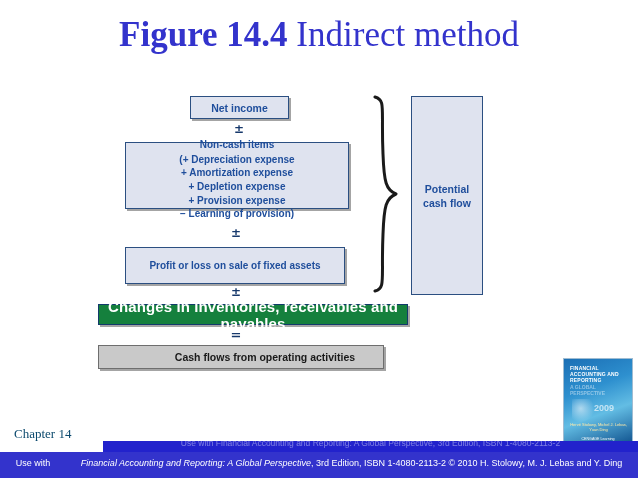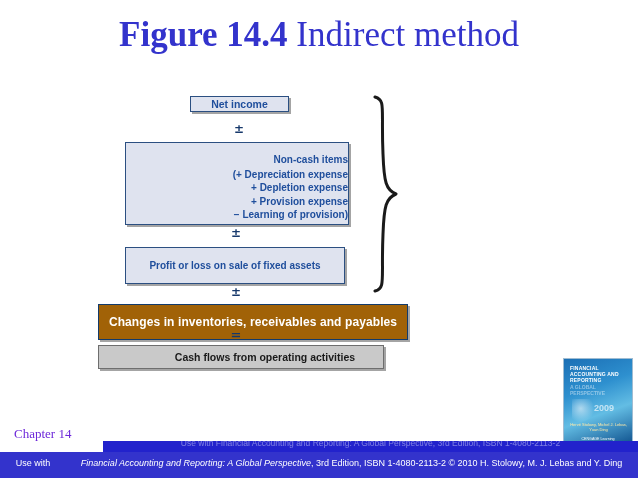--- a/index.html
+++ b/index.html
@@ -50,51 +50,50 @@
     text-align: center;
     display: flex;
     align-items: center;
     justify-content: center;
     flex-direction: column;
   }
 
   
   #box-net-income {
     left: 190px; top: 4px;
-    width: 99px; height: 16px;
+    width: 99px; height: 23px;
     font-size: 10.5px;
   }
 
   
   #box-noncash {
     left: 125px; top: 50px;
-    width: 224px; height: 83px;
+    width: 224px; height: 67px;
     font-size: 10px;
     line-height: 13.6px;
     padding-top: 8px;
-    align-items: flex-end;
   }
   #box-noncash .hdr { margin-bottom: 1px; }
 
   
   #box-profit {
     left: 125px; top: 155px;
     width: 220px; height: 37px;
     font-size: 10px;
     line-height: 13.6px;
   }
 
   
   #box-changes {
     left: 98px; top: 212px;
-    width: 310px; height: 36px;
-    background: #a16207;
+    width: 310px; height: 21px;
+    background: #15803d;
     border: 1px solid #123a6b;
     color: #ffffff;
-    font-size: 12px;
+    font-size: 15px;
     letter-spacing: .1px;
   }
 
   
   #box-cashflows {
     left: 98px; top: 253px;
     width: 286px; height: 24px;
     background: #c9c9c9;
     border: 1px solid #6e6e6e;
     color: #1a1a1a;
@@ -175,21 +174,21 @@
     width: 22px; height: 24px;
     background: radial-gradient(circle at 40% 40%, rgba(255,255,255,.55), rgba(255,255,255,0) 70%);
   }
 
   
   #chapter-label {
     position: absolute;
     left: 14px; top: 426px;
     font-family: "Liberation Serif", serif;
     font-size: 13px;
-    color: #6d28d9;
+    color: #0c4a6e;
   }
   #footer-bar-top {
     position: absolute;
     left: 103px; top: 441px;
     width: 535px; height: 13px;
     background: #2222cc;
     overflow: hidden;
   }
   #footer-ghost {
     position: absolute;
@@ -231,20 +230,21 @@
 
     <div class="dbox" id="box-net-income">
       <span>Net income</span>
     </div>
 
     <div class="op" id="op-1">±</div>
 
     <div class="dbox" id="box-noncash">
       <span class="hdr">Non-cash items</span>
       <span>(+ Depreciation expense</span>
+      <span>+ Amortization expense</span>
       <span>+ Depletion expense</span>
       <span>+ Provision expense</span>
       <span>− Learning of provision)</span>
     </div>
 
     <div class="op" id="op-2">±</div>
 
     <div class="dbox" id="box-profit">
       <span>Profit or loss on sale of fixed assets</span>
     </div>
@@ -258,20 +258,24 @@
     <div class="op" id="op-4">=</div>
 
     <div class="dbox" id="box-cashflows">
       <span>Cash flows from operating activities</span>
     </div>
 
     <svg id="brace" viewBox="0 0 28 200" preserveAspectRatio="none">
       <path d="M3 3 C14 6, 9 14, 11 60 C12 88, 14 96, 24 100 C14 104, 12 112, 11 140 C9 186, 14 194, 3 197" fill="none" stroke="#1a1a1a" stroke-width="3" stroke-linecap="round" stroke-linejoin="round"></path>
     </svg>
 
+    <div class="dbox" id="box-potential">
+      <span>Potential</span>
+      <span>cash flow</span>
+    </div>
   </div>
 
   <div id="book-cover">
     <div class="cv-globe"></div>
     <div class="cv-title">FINANCIAL ACCOUNTING AND REPORTING</div>
     <div class="cv-sub">A GLOBAL PERSPECTIVE</div>
     <div class="cv-year">2009</div>
     <div class="cv-authors">Hervé Stolowy, Michel J. Lebas, Yuan Ding</div>
     <div class="cv-pub">CENGAGE Learning</div>
   </div>

